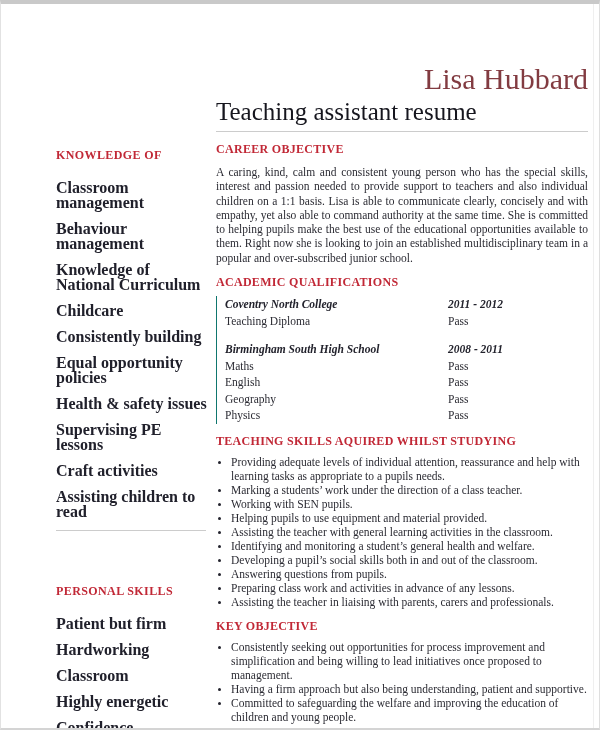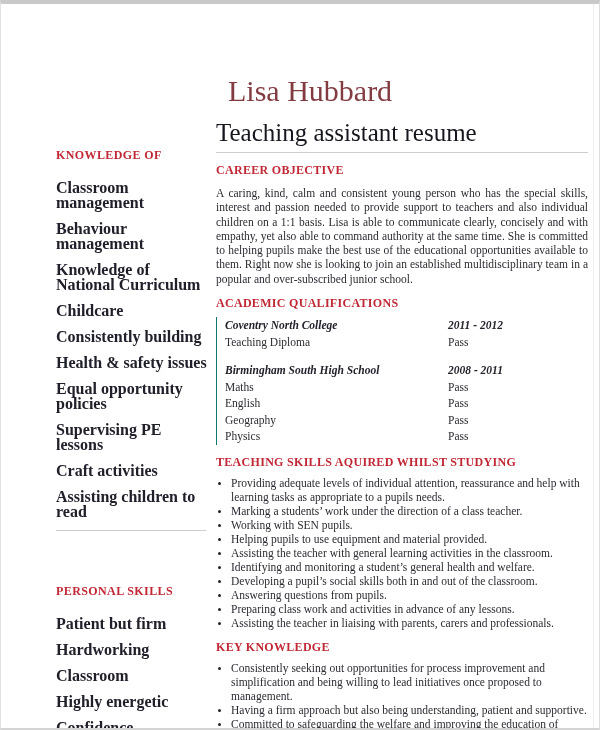--- a/index.html
+++ b/index.html
@@ -41,23 +41,24 @@
     color:#20202b;
   }
   .sidebar-divider{
     border-top:1px solid var(--divider-gray);
     margin:4px 0 53px 0;width:150px;height:0;
   }
 
   
   .main{position:absolute;left:215px;top:58px;width:372px;}
   .person-name{
-    margin:12px;font-weight:normal;
+    margin:0;font-weight:normal;
     font-size:30px;line-height:33px;
     color:var(--name-maroon);
+    text-align:right;
   }
   .resume-title{
     margin:3px 0 0 0;
     font-size:25px;line-height:28px;
     color:#16161e;
   }
   .header-rule{border-top:1px solid var(--divider-gray);margin-top:5px;height:0;}
   .sec-title{
     margin:10px 0 0 0;
     color:var(--heading-red);
@@ -98,22 +99,22 @@
 <div class="page">
 
   <aside class="sidebar" id="sidebar">
       <section class="sidebar-section">
         <h3 class="sidebar-title">KNOWLEDGE OF</h3>
         <div class="sidebar-item">Classroom management</div>
         <div class="sidebar-item">Behaviour management</div>
         <div class="sidebar-item">Knowledge of National Curriculum</div>
         <div class="sidebar-item">Childcare</div>
         <div class="sidebar-item">Consistently building</div>
+        <div class="sidebar-item">Equal opportunity policies</div>
         <div class="sidebar-item">Health &amp; safety issues</div>
-        <div class="sidebar-item">Equal opportunity policies</div>
         <div class="sidebar-item">Supervising PE lessons</div>
         <div class="sidebar-item">Craft activities</div>
         <div class="sidebar-item">Assisting children to read</div>
       </section>
       <div class="sidebar-divider"></div>
       <section class="sidebar-section">
         <h3 class="sidebar-title">PERSONAL SKILLS</h3>
         <div class="sidebar-item">Patient but firm</div>
         <div class="sidebar-item">Hardworking</div>
         <div class="sidebar-item">Classroom</div>
@@ -173,21 +174,21 @@
         <li>Working with SEN pupils.</li>
         <li>Helping pupils to use equipment and material provided.</li>
         <li>Assisting the teacher with general learning activities in the classroom.</li>
         <li>Identifying and monitoring a student’s general health and welfare.</li>
         <li>Developing a pupil’s social skills both in and out of the classroom.</li>
         <li>Answering questions from pupils.</li>
         <li>Preparing class work and activities in advance of any lessons.</li>
         <li>Assisting the teacher in liaising with parents, carers and professionals.</li>
       </ul>
 
-    <h3 class="sec-title">KEY KNOWLEDGE</h3>
+    <h3 class="sec-title">KEY OBJECTIVE</h3>
     <ul class="bullets" id="key-attributes-list">
         <li>Consistently seeking out opportunities for process improvement and simplification and being willing to lead initiatives once proposed to management.</li>
         <li>Having a firm approach but also being understanding, patient and supportive.</li>
         <li>Committed to safeguarding the welfare and improving the education of children and young people.</li>
       </ul>
   </main>
 
 </div>
 
 </body></html>

